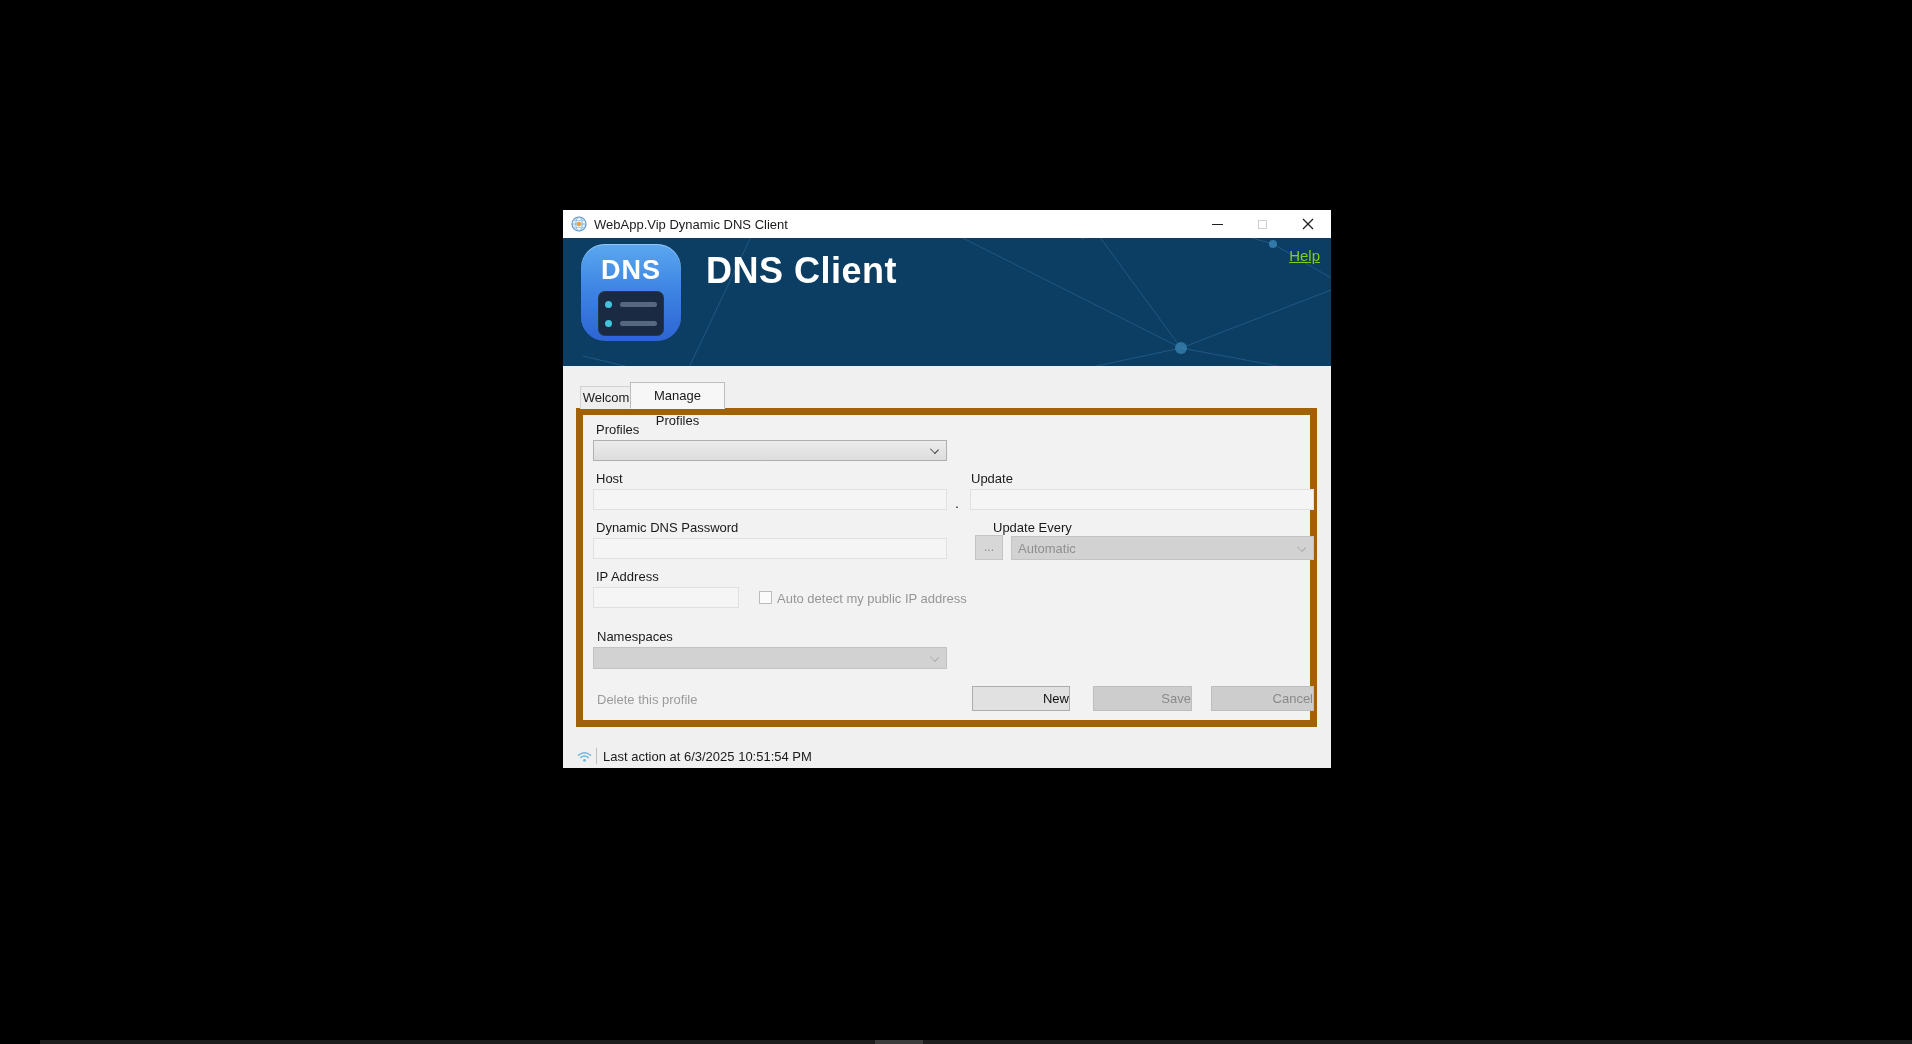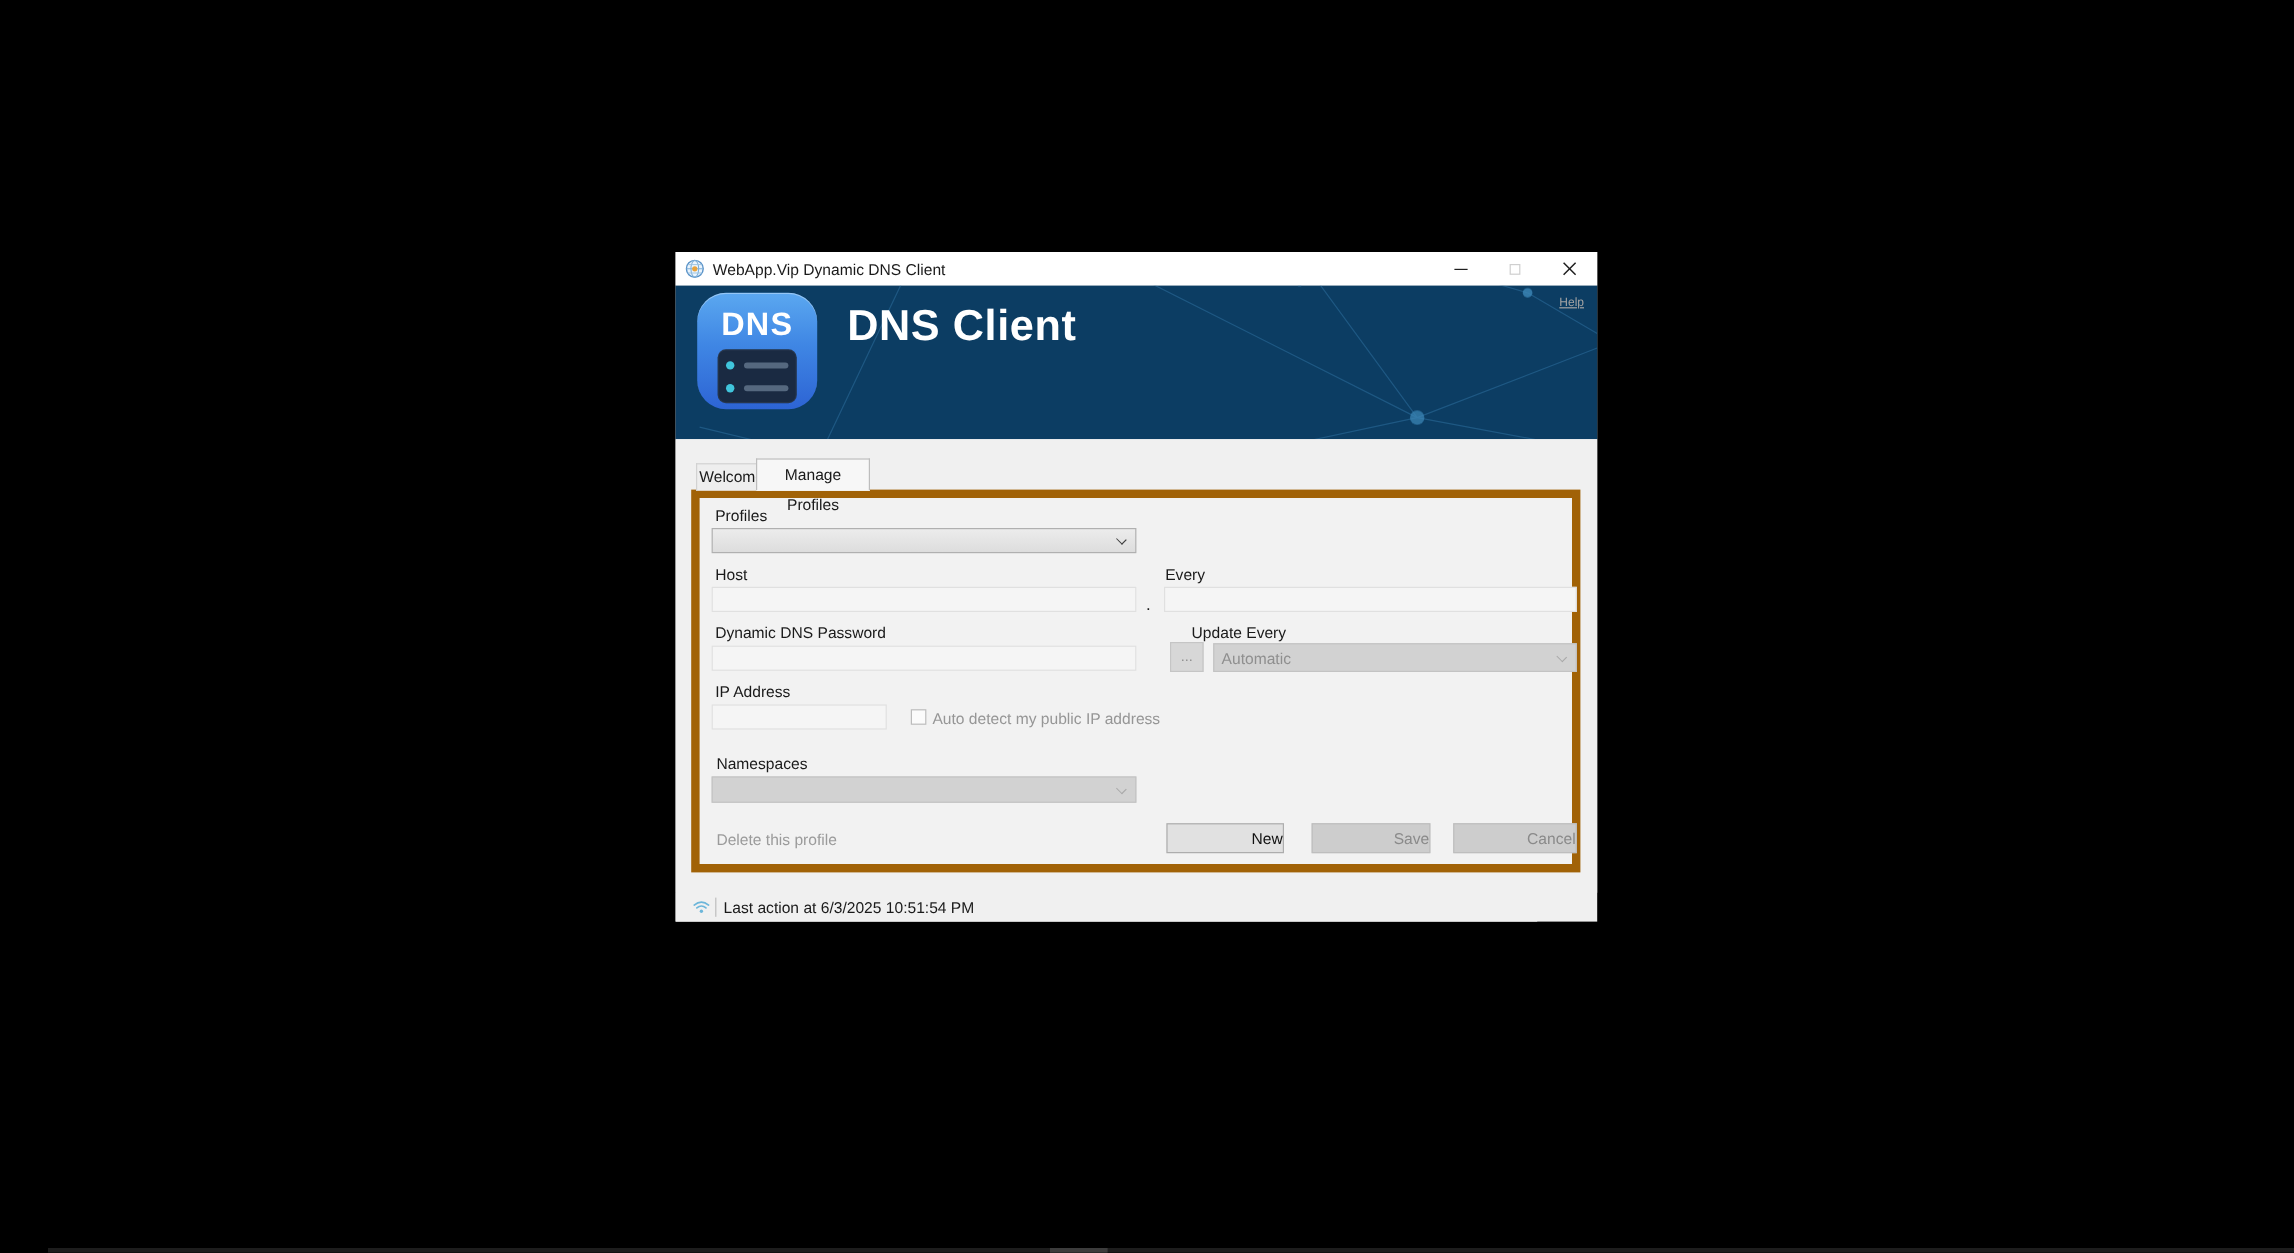--- a/index.html
+++ b/index.html
@@ -20,21 +20,21 @@
   .titlebar .app-icon { position:absolute; left:8px; top:6px; width:16px; height:16px; }
   .titlebar .title { position:absolute; left:31px; top:7px; font-size:13px; color:#1a1a1a; white-space:nowrap; }
   .caption-buttons { position:absolute; right:1px; top:0; height:28px; display:flex; }
   .cap-btn { width:45px; height:28px; display:flex; align-items:center; justify-content:center; }
   .min-glyph { width:11px; height:1px; background:#1f1f1f; }
   .max-glyph { width:9px; height:9px; border:1px solid #cfcfcf; }
 
   
   .header { position:absolute; left:0; top:28px; width:768px; height:128px; background:#0c3d63; overflow:hidden; }
   .net-pattern { position:absolute; left:0; top:0; }
-  .help-link { position:absolute; right:11px; top:9px; font-size:10px; color:#a3a3a3; text-decoration:underline; cursor:pointer; }
+  .help-link { position:absolute; right:11px; top:9px; font-size:15px; color:#84cc16; text-decoration:underline; cursor:pointer; }
 
   .dns-logo { position:absolute; left:18px; top:6px; width:100px; height:97px; border-radius:24px;
               background:linear-gradient(180deg,#5ba8f0 0%,#3f86e4 45%,#2d64d4 100%);
               box-shadow:inset 0 1px 0 rgba(255,255,255,.35); }
   .dns-logo .logo-text { margin-top:11px; text-align:center; font-size:27px; font-weight:bold;
                          color:#ffffff; letter-spacing:1px; }
   .server-box { margin:5px auto 0; width:66px; height:45px; background:#1a2a42; border-radius:7px;
                 padding:6px 7px; display:flex; flex-direction:column; justify-content:space-between;
                 box-shadow:inset 0 0 0 1px rgba(255,255,255,.06); }
   .server-row { display:flex; align-items:center; height:14px; }
@@ -180,21 +180,21 @@
         <span class="fld-label" style="left:13px; top:7px;">Profiles</span>
         <div class="combo" style="left:10px; top:25px; width:354px;">
           <span class="combo-value"></span>
           <span class="chev"></span>
         </div>
 
         <span class="fld-label" style="left:13px; top:56px;">Host</span>
         <input class="txt-input" style="left: 10px; top: 74px; width: 354px;" value="">
         <span class="dot-sep" style="left:372px; top:80px;">.</span>
 
-        <span class="fld-label" style="left:388px; top:56px;">Every</span>
+        <span class="fld-label" style="left:388px; top:56px;">Update</span>
         <input class="txt-input" style="left: 387px; top: 74px; width: 344px;" value="">
 
         <span class="fld-label" style="left:13px; top:105px;">Dynamic DNS Password</span>
         <input class="txt-input" style="left: 10px; top: 123px; width: 354px;" value="">
 
         <div class="browse-btn" style="left:392px; top:120px;">...</div>
 
         <span class="fld-label" style="left:410px; top:105px;">Update Every</span>
         <div class="combo disabled" style="left:428px; top:121px; width:303px; height:24px;">
           <span class="combo-value" style="top:4px;">Automatic</span>

